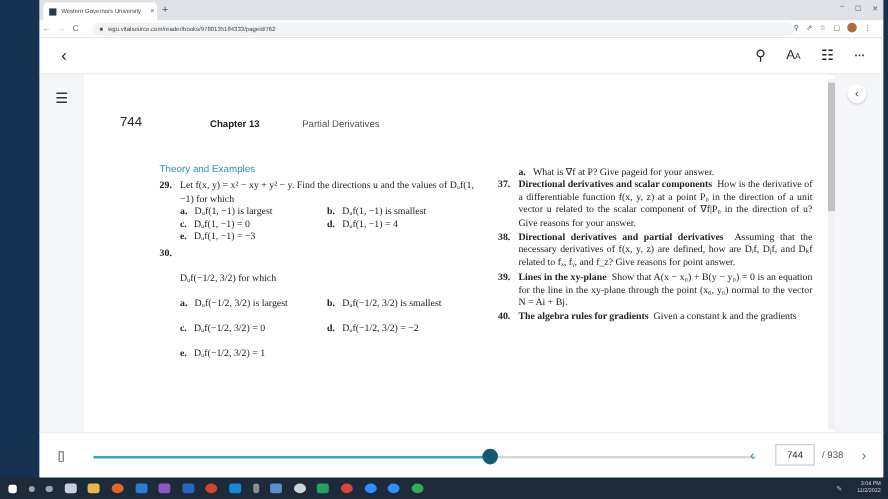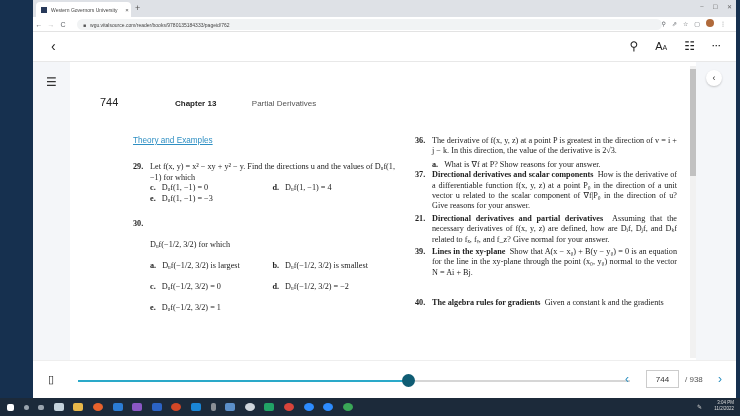--- a/index.html
+++ b/index.html
@@ -31,29 +31,29 @@
   .toc-btn { position: absolute; left: 13px; top: 13px; font-size: 12px; color: #333; }
   
   .page { position: absolute; left: 37px; top: 62px; width: 620px; height: 298px; background: #fff; overflow: hidden; }
   .page-num { position: absolute; left: 30px; top: 34px; font-size: 11px; color: #222; }
   .chapter { position: absolute; left: 105px; top: 37px; font-size: 8px; color: #222; }
   .chapter b { font-weight: bold; }
   .chapter span.sub { color: #555; padding-left: 31px; }
   .col { position: absolute; font-family: "Liberation Serif", serif; font-size: 8.2px; color: #222; line-height: 10.4px; }
   .col-left { left: 63px; top: 74px; width: 262px; }
   .col-right { left: 345px; top: 74px; width: 262px; }
-  .sect { font-family: "Liberation Sans", sans-serif; color: #2e8fc3; font-size: 8.2px; margin-bottom: 16px; text-decoration: underline; }
+  .sect { font-family: "Liberation Sans", sans-serif; color: #2e8fc3; font-size: 8.2px; margin-bottom: 4px; }
   .prob { display: flex; }
   .pnum { font-weight: bold; width: 17px; flex: none; }
   .ptxt { flex: 1; text-align: justify; }
   .ptxt b { font-weight: bold; }
   .subrow { display: flex; padding-left: 17px; }
   .sub { flex: 1; }
   .sub .lbl { font-weight: bold; margin-right: 6px; }
-  .frac-row { height: 21px; display: flex; align-items: flex-end; }
+  .frac-row { height: 21px; display: flex; align-items: flex-start; }
   
   .scroll { position: absolute; left: 657px; top: 66px; width: 6px; height: 292px; background: #f1f1f1; }
   .scroll-thumb { position: absolute; left: 0; top: 3px; width: 6px; height: 107px; background: #c1c1c1; }
   .right-rail { position: absolute; left: 663px; top: 62px; width: 40px; height: 298px; background: #f4f6f9; }
   .collapse-btn { position: absolute; left: 10px; top: 8px; width: 16px; height: 16px; border-radius: 50%; background: #fff; box-shadow: 0 1px 2px rgba(0,0,0,0.2); font-size: 9px; text-align: center; line-height: 16px; color: #333; }
   
   .bottom { position: absolute; left: 0; top: 360px; width: 703px; height: 38px; background: #fff; border-top: 1px solid #eee; }
   .bookmark { position: absolute; left: 15px; top: 12px; font-size: 11px; color: #222; }
   .slider { position: absolute; left: 45px; top: 19px; width: 552px; height: 2px; background: #d6d6d6; }
   .slider-fill { position: absolute; left: 0; top: 0; width: 331px; height: 2px; background: #2aa9c9; }
@@ -128,20 +128,24 @@
       </div>
 
       <div class="col col-left">
         <div class="sect">Theory and Examples</div>
 
         <div class="prob">
           <span class="pnum">29.</span>
           <span class="ptxt">Let f(x, y) = x² − xy + y² − y. Find the directions u and the values of Dᵤf(1, −1) for which</span>
         </div>
         <div class="subrow">
+          <div class="sub"><span class="lbl">a.</span><span>Dᵤf(1, −1) is largest</span></div>
+          <div class="sub"><span class="lbl">b.</span><span>Dᵤf(1, −1) is smallest</span></div>
+        </div>
+        <div class="subrow">
           <div class="sub"><span class="lbl">c.</span><span>Dᵤf(1, −1) = 0</span></div>
           <div class="sub"><span class="lbl">d.</span><span>Dᵤf(1, −1) = 4</span></div>
         </div>
         <div class="subrow" style="margin-bottom:4px">
           <div class="sub"><span class="lbl">e.</span><span>Dᵤf(1, −1) = −3</span></div>
         </div>
 
         <div class="prob frac-row">
           <span class="pnum">30.</span>
         </div>
@@ -155,37 +159,33 @@
         <div class="subrow frac-row">
           <div class="sub"><span class="lbl">c.</span><span>Dᵤf(−1/2, 3/2) = 0</span></div>
           <div class="sub"><span class="lbl">d.</span><span>Dᵤf(−1/2, 3/2) = −2</span></div>
         </div>
         <div class="subrow frac-row">
           <div class="sub"><span class="lbl">e.</span><span>Dᵤf(−1/2, 3/2) = 1</span></div>
         </div>
       </div>
 
       <div class="col col-right">
-        <div class="prob">
-          <span class="pnum">36.</span>
-          <span class="ptxt">The derivative of f(x, y, z) at a point P is greatest in the direction of v = i + j − k. In this direction, the value of the derivative is 2√3.</span>
-        </div>
         <div class="subrow" style="margin-top:3px">
-          <div class="sub"><span class="lbl">a.</span><span>What is ∇f at P? Show reasons for your answer.</span></div>
+          <div class="sub"><span class="lbl">a.</span><span>What is ∇f at P? Give pageid for your answer.</span></div>
         </div>
 
         <div class="prob" style="margin-bottom:2px">
           <span class="pnum">37.</span>
           <span class="ptxt"><b>Directional derivatives and scalar components</b>&nbsp; <span>How is the derivative of a differentiable function f(x, y, z) at a point P₀ in the direction of a unit vector u related to the scalar component of ∇f|P₀ in the direction of u? Give reasons for your answer.</span></span>
         </div>
         <div class="prob" style="margin-bottom:2px">
-          <span class="pnum">21.</span>
-          <span class="ptxt"><b>Directional derivatives and partial derivatives</b>&nbsp; <span>Assuming that the necessary derivatives of f(x, y, z) are defined, how are Dᵢf, Dⱼf, and Dₖf related to fₓ, fᵧ, and f_z? Give normal for your answer.</span></span>
-        </div>
-        <div class="prob" style="margin-bottom:20px">
+          <span class="pnum">38.</span>
+          <span class="ptxt"><b>Directional derivatives and partial derivatives</b>&nbsp; <span>Assuming that the necessary derivatives of f(x, y, z) are defined, how are Dᵢf, Dⱼf, and Dₖf related to fₓ, fᵧ, and f_z? Give reasons for point answer.</span></span>
+        </div>
+        <div class="prob" style="margin-bottom:2px">
           <span class="pnum">39.</span>
           <span class="ptxt"><b>Lines in the xy-plane</b>&nbsp; <span>Show that A(x − x₀) + B(y − y₀) = 0 is an equation for the line in the xy-plane through the point (x₀, y₀) normal to the vector N = Ai + Bj.</span></span>
         </div>
         <div class="prob">
           <span class="pnum">40.</span>
           <span class="ptxt"><b>The algebra rules for gradients</b>&nbsp; <span>Given a constant k and the gradients</span></span>
         </div>
       </div>
     </div>
 

